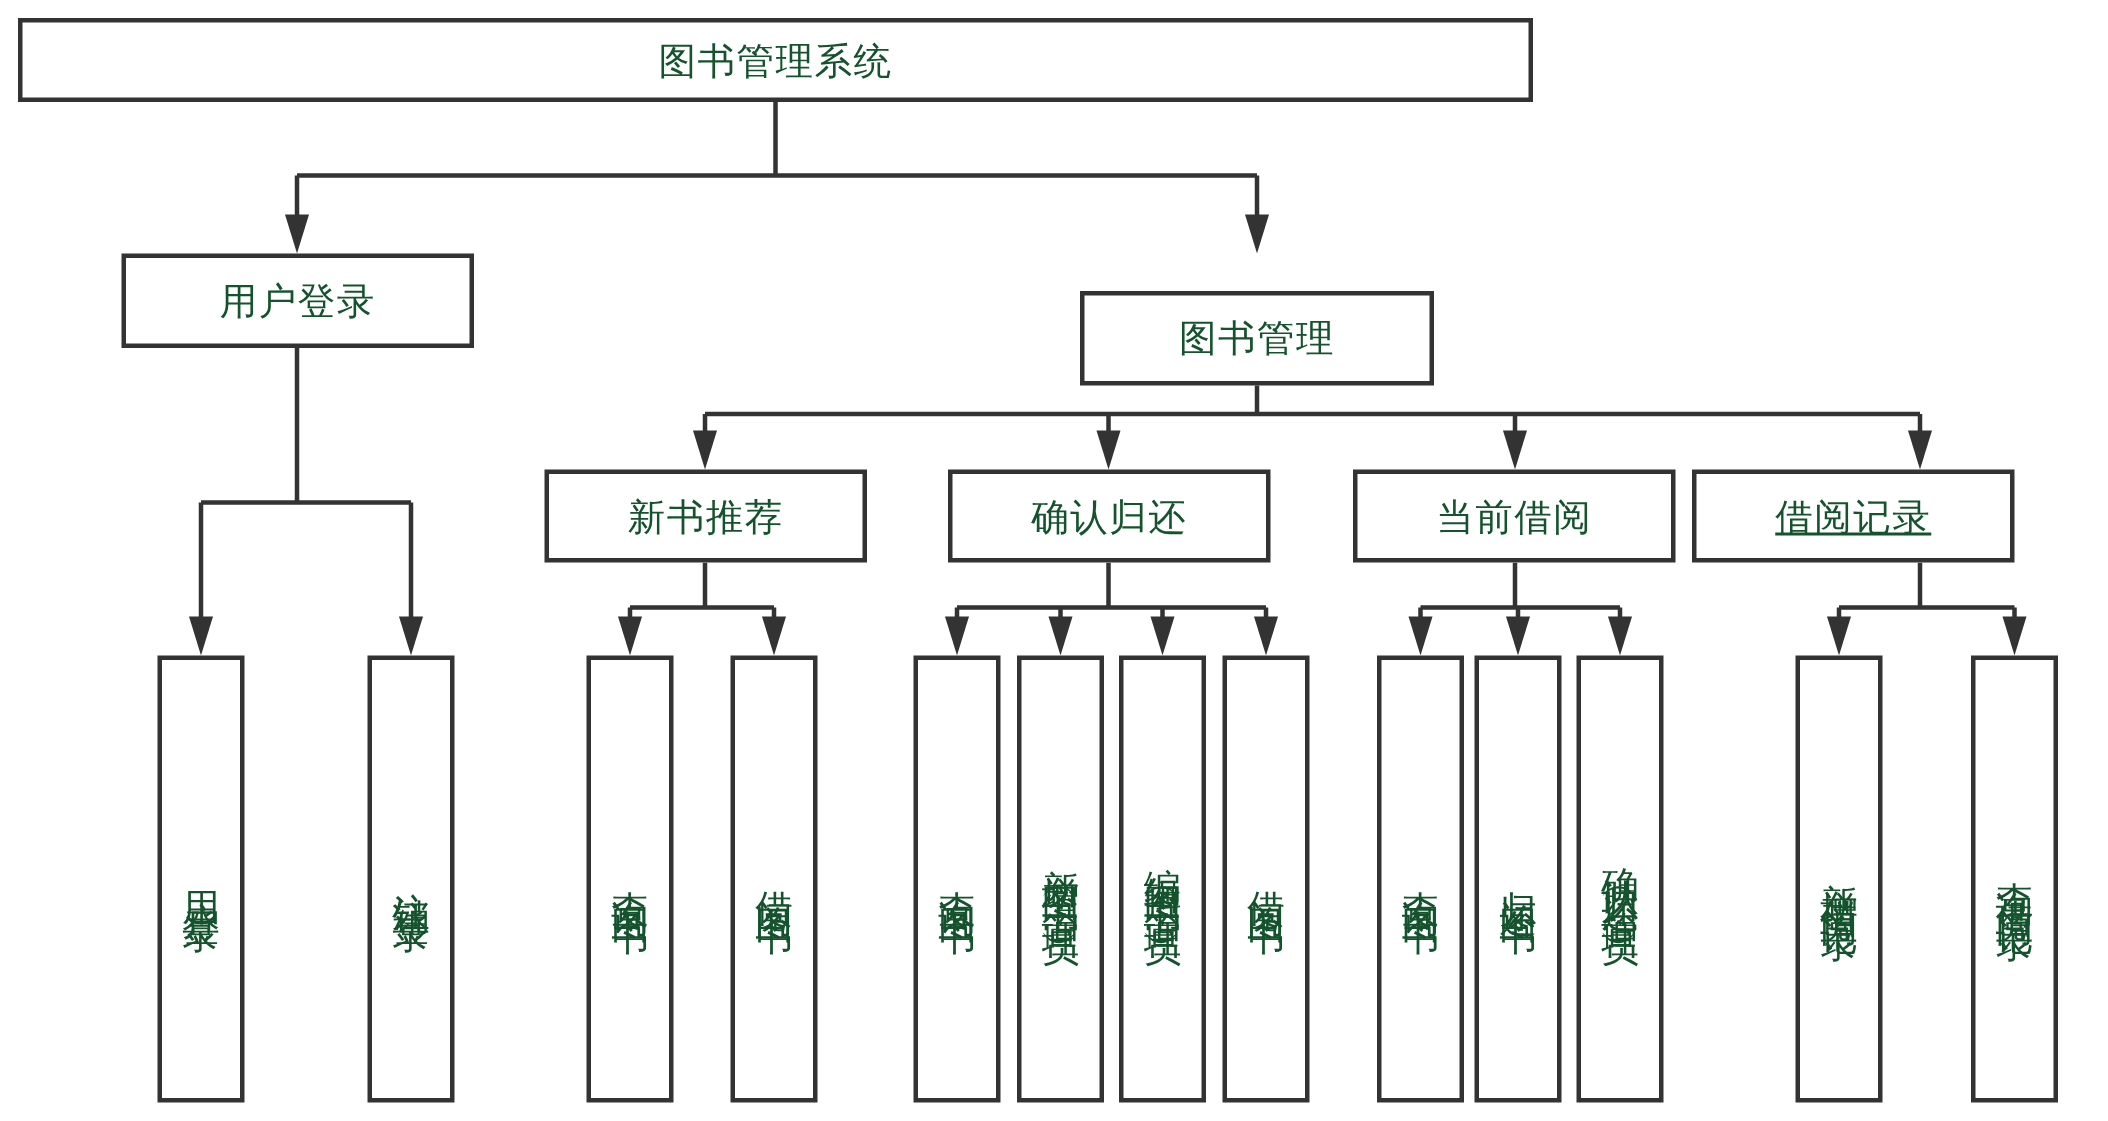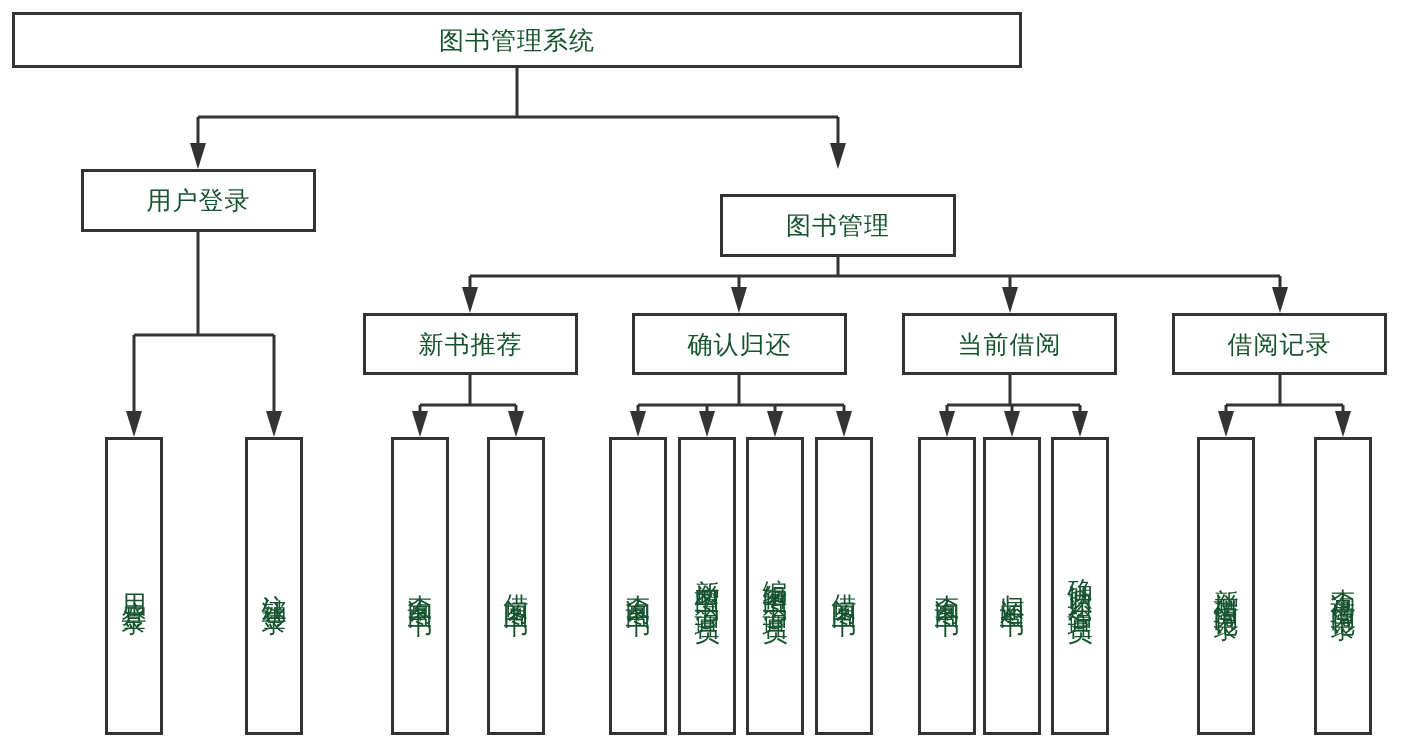--- a/index.html
+++ b/index.html
@@ -117,21 +117,21 @@
   </svg>
 
   <div class="node hbox root-box" style="left:12px; top:12px; width:1010px; height:56px;">图书管理系统</div>
 
   <div class="node hbox" style="left:81px; top:169px; width:235px; height:63px;">用户登录</div>
   <div class="node hbox" style="left:720px; top:169px; width:236px; height:63px;margin-top:25px;">图书管理</div>
 
   <div class="node hbox" style="left:363px; top:313px; width:215px; height:62px;">新书推荐</div>
   <div class="node hbox" style="left:632px; top:313px; width:215px; height:62px;">确认归还</div>
   <div class="node hbox" style="left:902px; top:313px; width:215px; height:62px;">当前借阅</div>
-  <div class="node hbox" style="left:1172px; top:313px; width:215px; height:62px;">借阅记录</div>
+  <div class="node hbox" style="left:1128px; top:313px; width:215px; height:62px;text-decoration:underline;">借阅记录</div>
 
   <div class="node vbox" style="left:105px;">
     <span class="vtext">用户登录</span>
   </div>
   <div class="node vbox" style="left:245px;">
     <span class="vtext">注销登录</span>
   </div>
 
   <div class="node vbox" style="left:391px;">
     <span class="vtext">查询图书</span>

